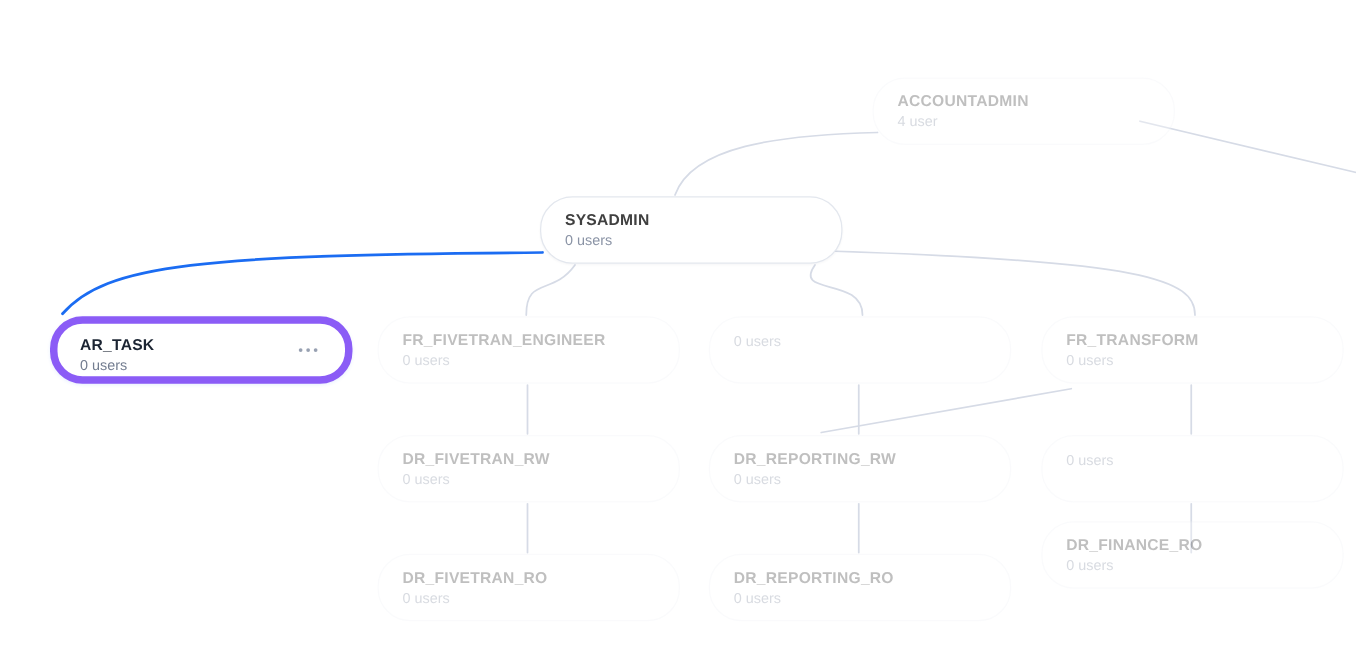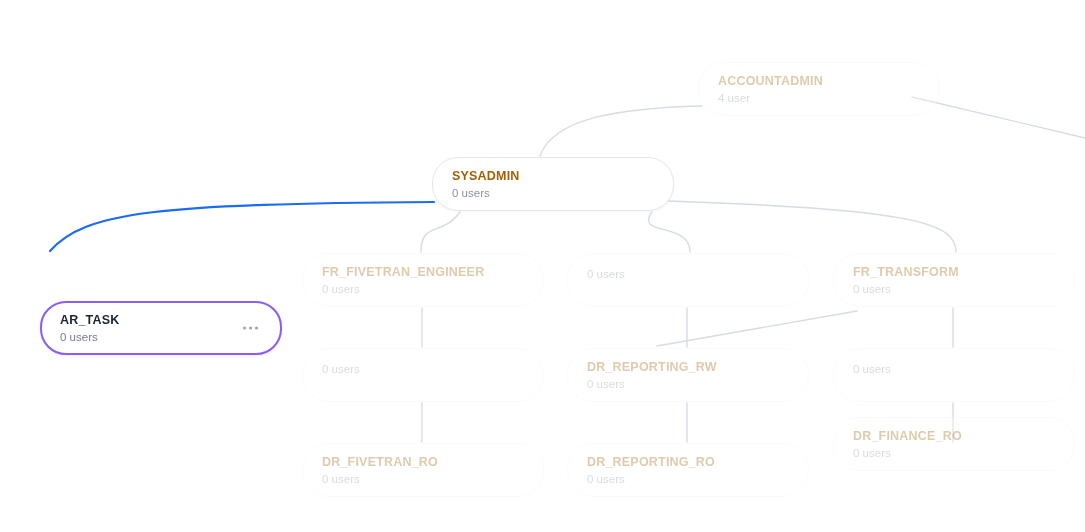--- a/index.html
+++ b/index.html
@@ -34,21 +34,21 @@
     border-radius: 26px;
     background: #ffffff;
     border: 1px solid #e7eaf0;
     padding: 11px 16px 12px 19px;
     box-shadow: 0 1px 2px rgba(16,24,40,0.04);
   }
   .node .node-title {
     font-size: 12.5px;
     font-weight: 700;
     letter-spacing: 0.2px;
-    color: #a16207;
+    color: #404040;
     line-height: 15px;
     white-space: nowrap;
   }
   .node .node-sub {
     font-size: 11.5px;
     font-weight: 400;
     color: #8a93a5;
     line-height: 15px;
     margin-top: 2px;
     white-space: nowrap;
@@ -59,25 +59,24 @@
     opacity: 0.33;
     box-shadow: none;
   }
   
   .node.active {
     border-color: #e3e7ee;
     opacity: 1;
   }
   
   .node.selected {
-    border: 2px solid #8b5cf6;
+    border: 6px solid #8b5cf6;
     padding: 10px 15px 11px 18px;
     box-shadow: 0 1px 3px rgba(27,108,242,0.10);
     z-index: 6;
-    margin-top: 48px;
   }
   .node.selected .node-title { color: #1c2533; }
   .node.selected .node-sub { color: #737d90; }
 
   .kebab {
     position: absolute;
     right: 22px;
     top: 50%;
     transform: translateY(-50%);
     display: flex;
@@ -136,20 +135,21 @@
         <div class="node-sub">0 users</div>
       </div>
       <div class="node dim" style="left: 567px; top: 253px; width: 242px; height: 54px;">
         <div class="node-sub">0 users</div>
       </div>
       <div class="node dim" style="left: 833px; top: 253px; width: 242px; height: 54px;">
         <div class="node-title">FR_TRANSFORM</div>
         <div class="node-sub">0 users</div>
       </div>
       <div class="node dim" style="left: 302px; top: 348px; width: 242px; height: 54px;">
+        <div class="node-title">DR_FIVETRAN_RW</div>
         <div class="node-sub">0 users</div>
       </div>
       <div class="node dim" style="left: 567px; top: 348px; width: 242px; height: 54px;">
         <div class="node-title">DR_REPORTING_RW</div>
         <div class="node-sub">0 users</div>
       </div>
       <div class="node dim" style="left: 833px; top: 348px; width: 242px; height: 54px;">
         <div class="node-sub">0 users</div>
       </div>
       <div class="node dim" style="left: 302px; top: 443px; width: 242px; height: 54px;">

